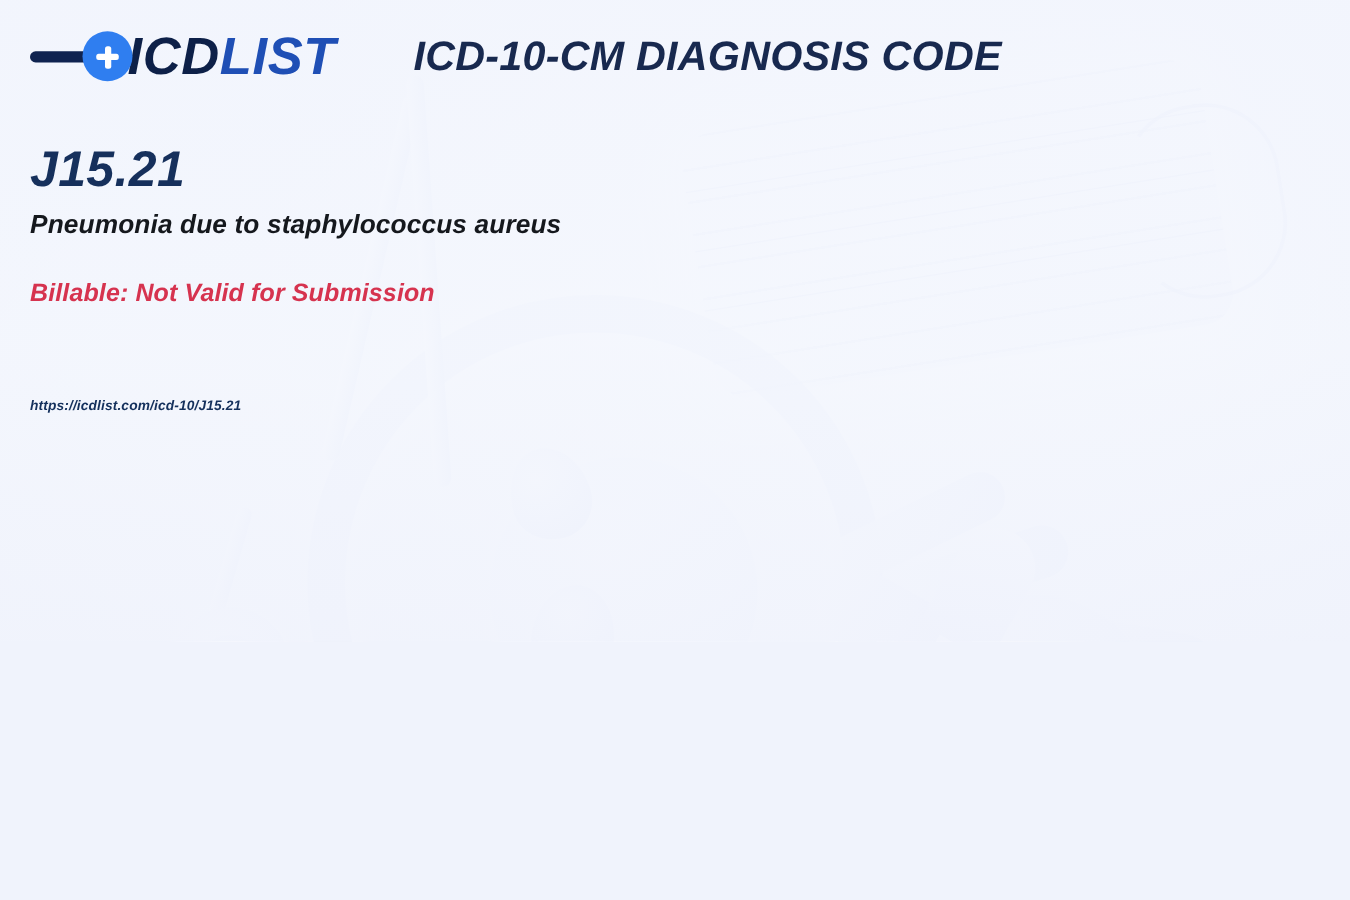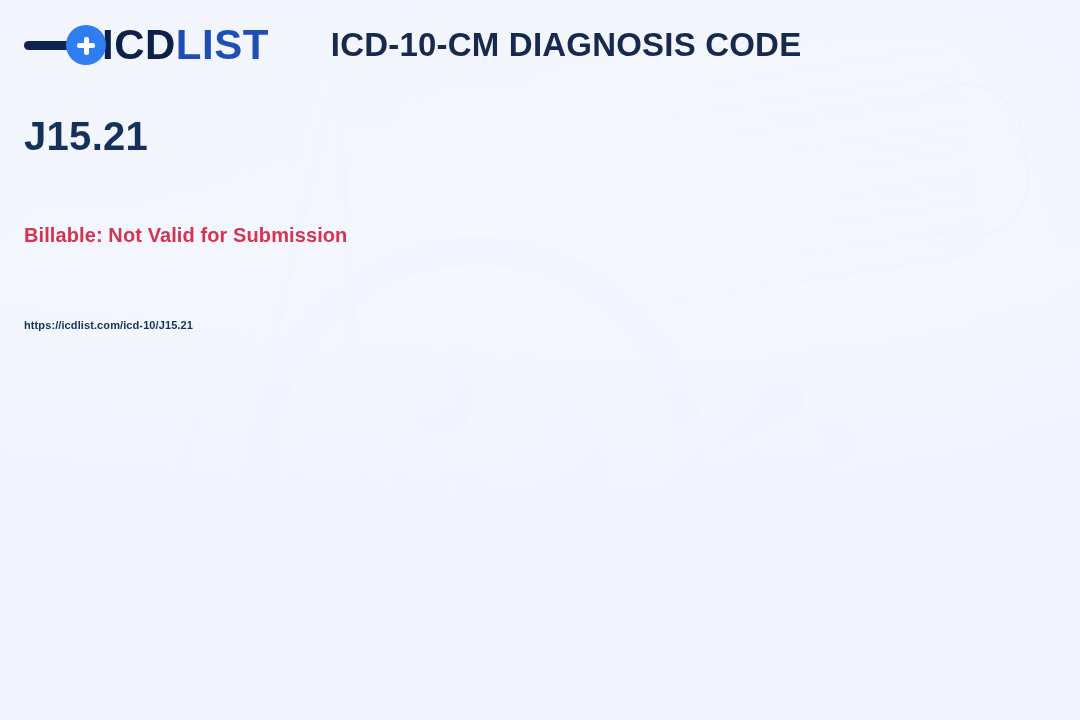--- a/index.html
+++ b/index.html
@@ -14,20 +14,21 @@
     background: #f0f3fc;
   }
 
   .card {
     position: relative;
     width: 1080px;
     height: 513px;
     overflow: hidden;
     background:
       linear-gradient(135deg, #f2f5fd 0%, #eef2fc 40%, #f4f6fe 70%, #eef2fb 100%);
+    font-style: italic;
   }
 
   
   .bg-art {
     position: absolute;
     inset: 0;
     overflow: hidden;
     pointer-events: none;
   }
 
@@ -374,18 +375,19 @@
     <div class="header">
       <div class="logo">
         <div class="logo-dash"></div>
         <div class="logo-plus"></div>
         <div class="logo-word"><span class="logo-icd">ICD</span><span class="logo-list">LIST</span></div>
       </div>
       <div class="header-title">ICD-10-CM DIAGNOSIS CODE</div>
     </div>
 
     <div class="code">J15.21</div>
+    <div class="desc">Pneumonia due to staphylococcus aureus</div>
     <div class="billable">Billable: Not Valid for Submission</div>
     <div class="url">https://icdlist.com/icd-10/J15.21</div>
 
 
   </div>
 </div>
 
 </body></html>

